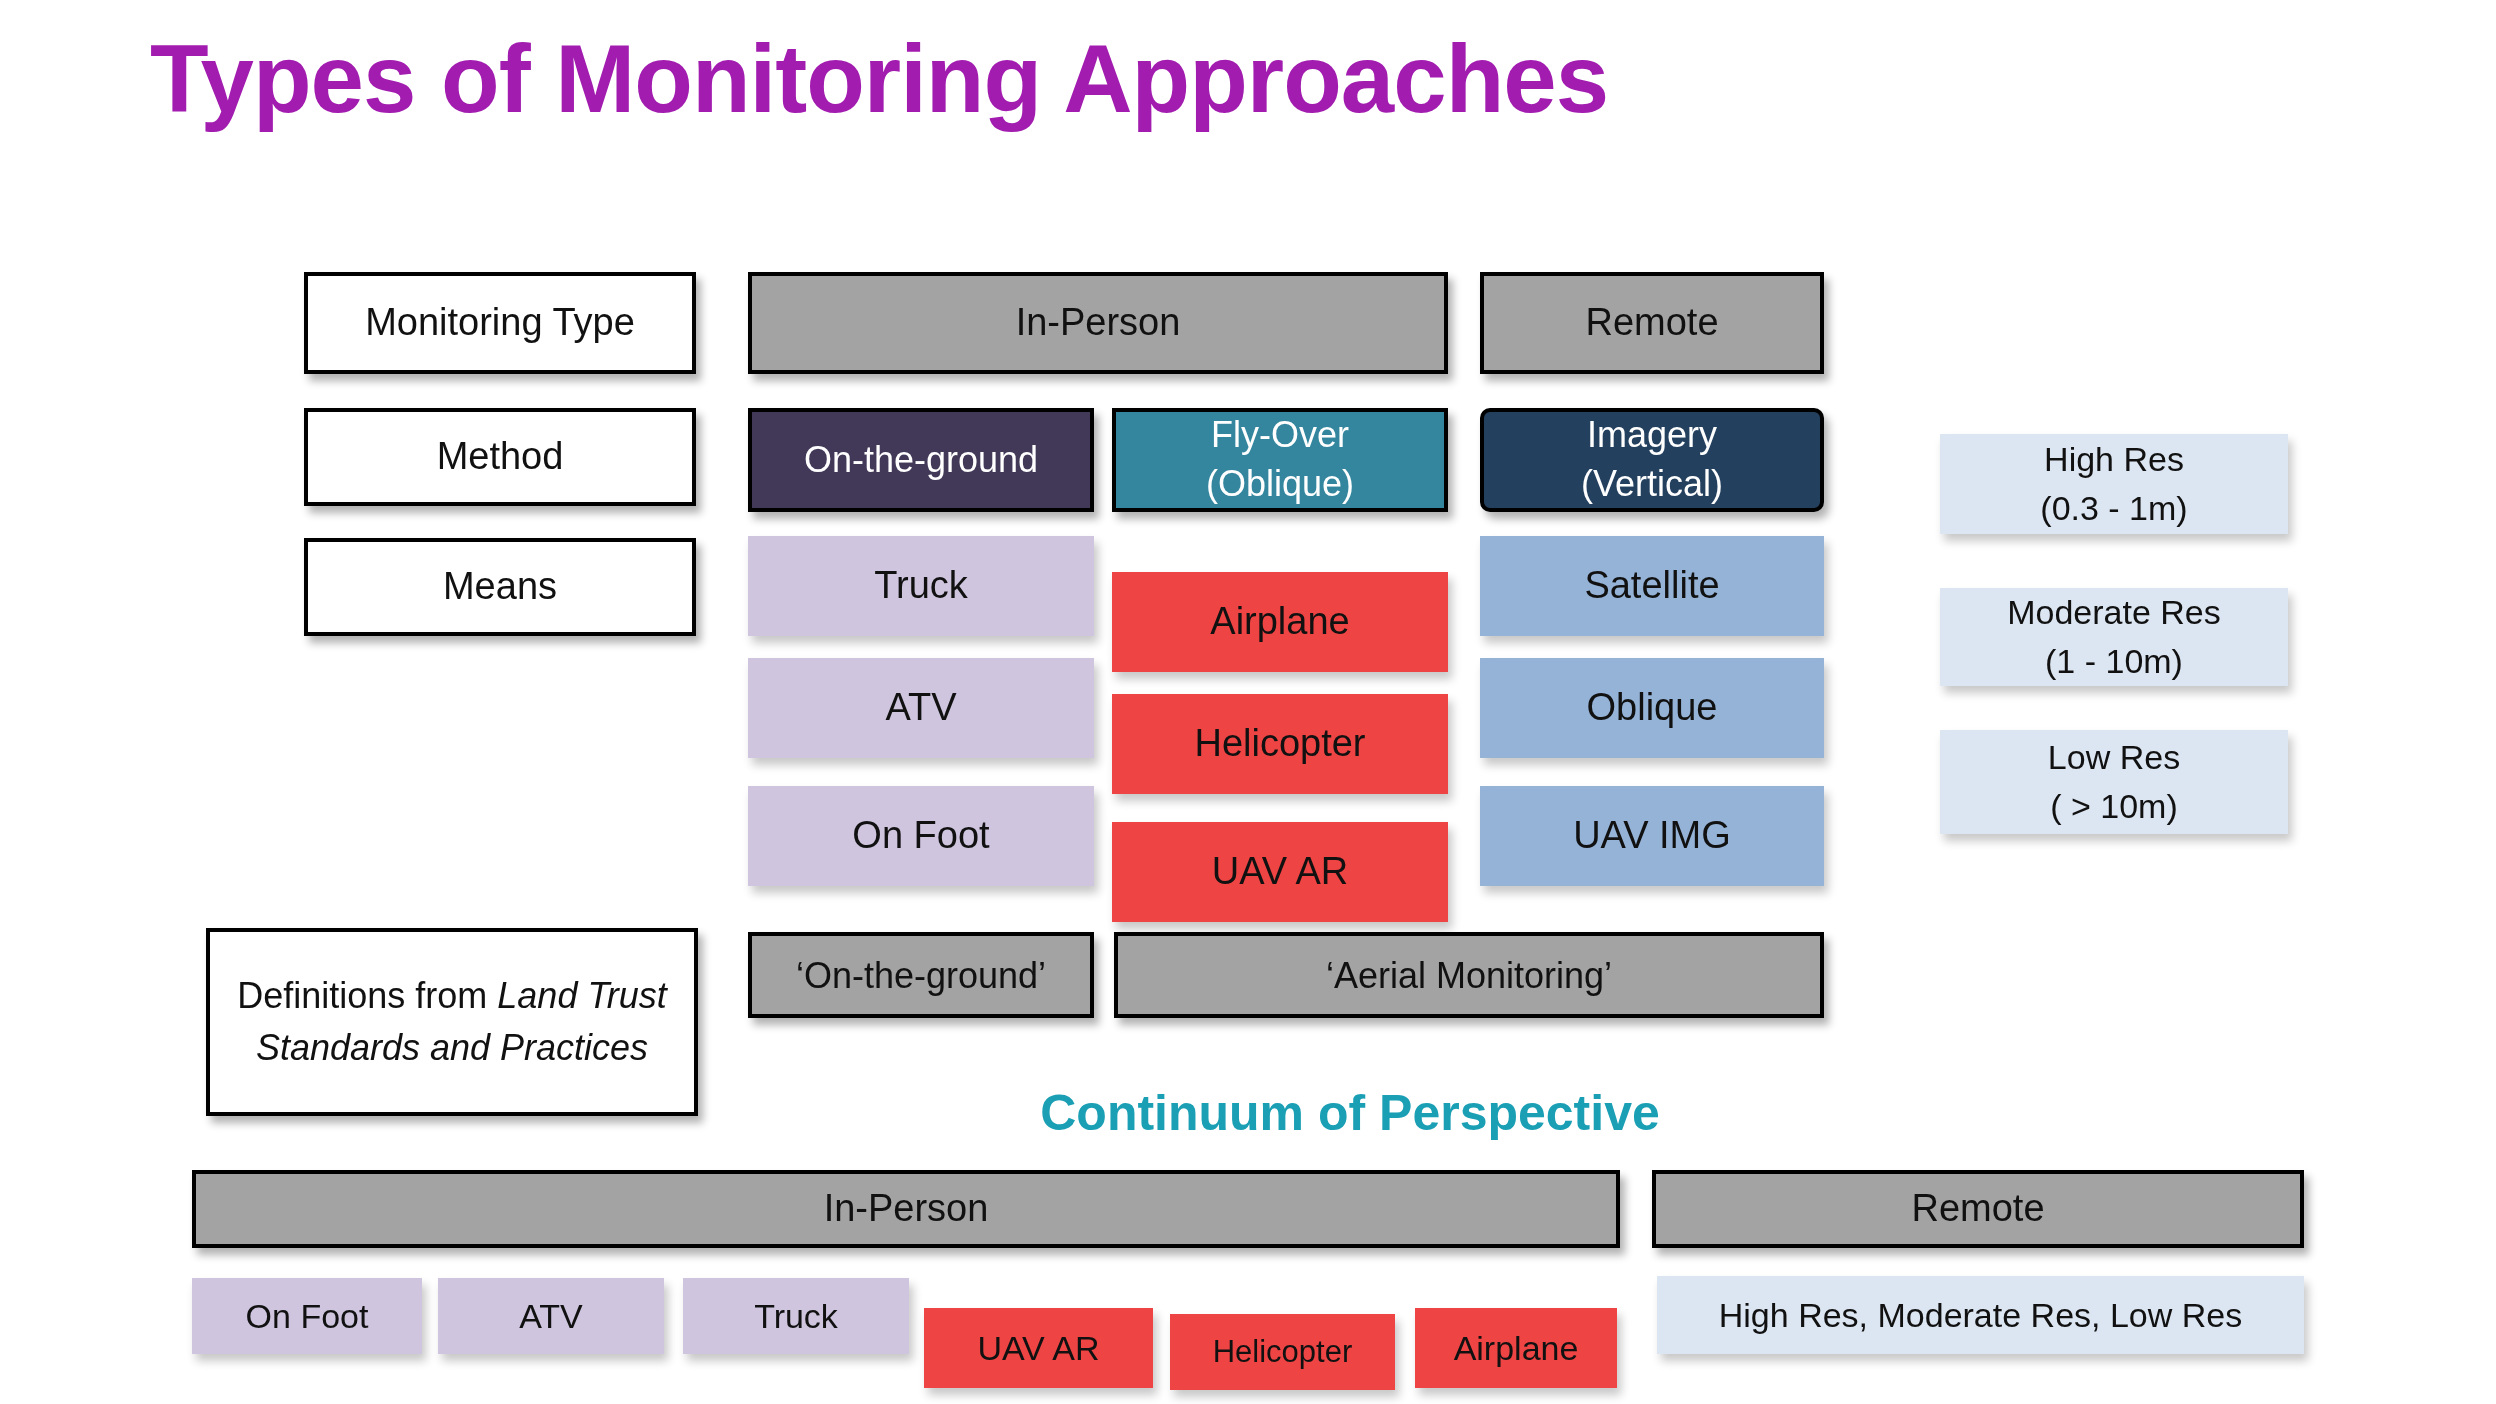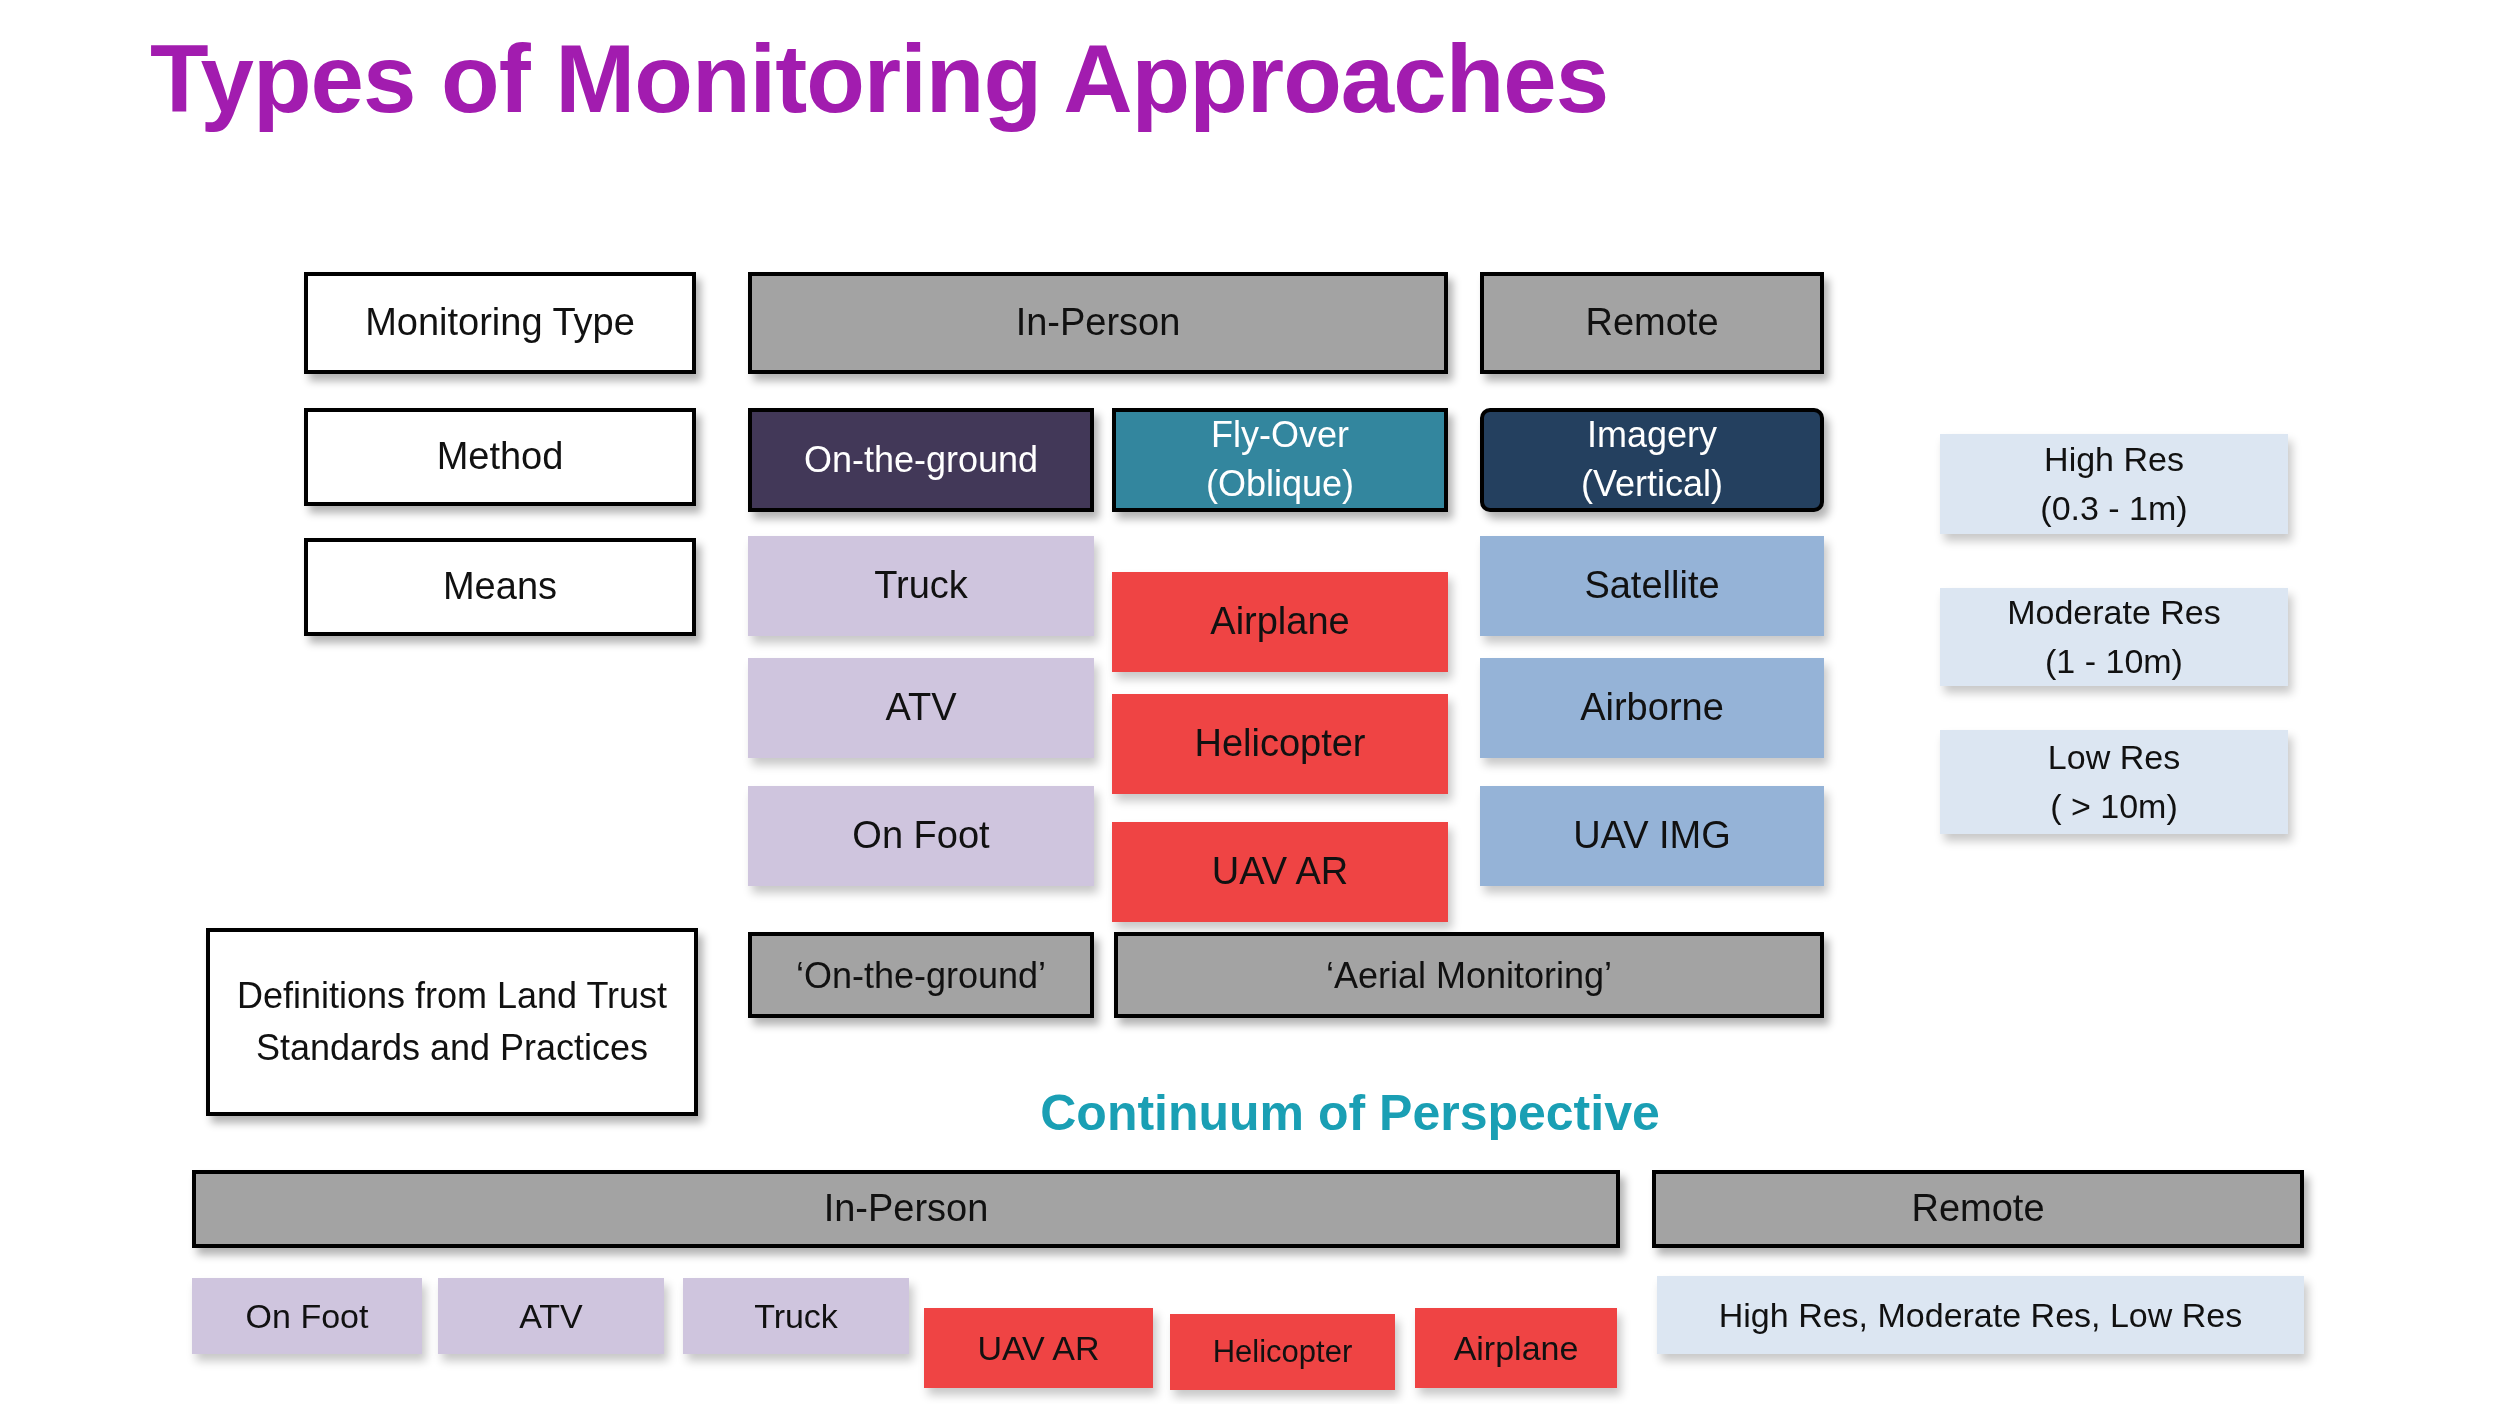--- a/index.html
+++ b/index.html
@@ -19,21 +19,21 @@
   .mblue{background:#95B3D7;}
   .pblue{background:#DCE6F2;}
   .fs38{font-size:38px;}
   .fs36{font-size:36px;}
   .fs34{font-size:34px;}
   .title{position:absolute;left:150px;width:1960px;top:26px;
          font-size:96px;font-weight:bold;color:#a21caf;letter-spacing:-1px;line-height:1.1;}
   .subtitle{position:absolute;left:900px;width:900px;top:1084px;text-align:center;
          font-size:50px;font-weight:bold;color:#1A9FB4;}
   .defs-inner{width:432px;font-size:36px;line-height:1.45;}
-  .italic{}
+  .italic{font-style:italic;}
 </style>
 </head>
 <body>
 
 <div id="stage">
 
   <div class="title">Types of Monitoring Approaches</div>
 
   <div class="bx bordered white fs38" style="left:304px;top:272px;width:392px;height:102px;">Monitoring Type</div>
   <div class="bx bordered white fs38" style="left:304px;top:408px;width:392px;height:98px;">Method</div>
@@ -57,21 +57,21 @@
 
   <div class="bx soft lav fs38" style="left:748px;top:536px;width:346px;height:100px;">Truck</div>
   <div class="bx soft lav fs38" style="left:748px;top:658px;width:346px;height:100px;">ATV</div>
   <div class="bx soft lav fs38" style="left:748px;top:786px;width:346px;height:100px;">On Foot</div>
 
   <div class="bx soft lblue fs38" style="left:1112px;top:536px;width:336px;height:100px;">Airplane</div>
   <div class="bx soft lblue fs38" style="left:1112px;top:658px;width:336px;height:100px;">Helicopter</div>
   <div class="bx soft lblue fs38" style="left:1112px;top:786px;width:336px;height:100px;">UAV AR</div>
 
   <div class="bx soft mblue fs38" style="left:1480px;top:536px;width:344px;height:100px;">Satellite</div>
-  <div class="bx soft mblue fs38" style="left:1480px;top:658px;width:344px;height:100px;">Airborne</div>
+  <div class="bx soft mblue fs38" style="left:1480px;top:658px;width:344px;height:100px;">Oblique</div>
   <div class="bx soft mblue fs38" style="left:1480px;top:786px;width:344px;height:100px;">UAV IMG</div>
 
   <div class="bx soft pblue" style="left:1940px;top:434px;width:348px;height:100px;font-size:34px;line-height:1.45;">
     <div>High Res</div>
     <div>(0.3 - 1m)</div>
   </div>
   <div class="bx soft pblue" style="left:1940px;top:588px;width:348px;height:98px;font-size:34px;line-height:1.45;">
     <div>Moderate Res</div>
     <div>(1 - 10m)</div>
   </div>

